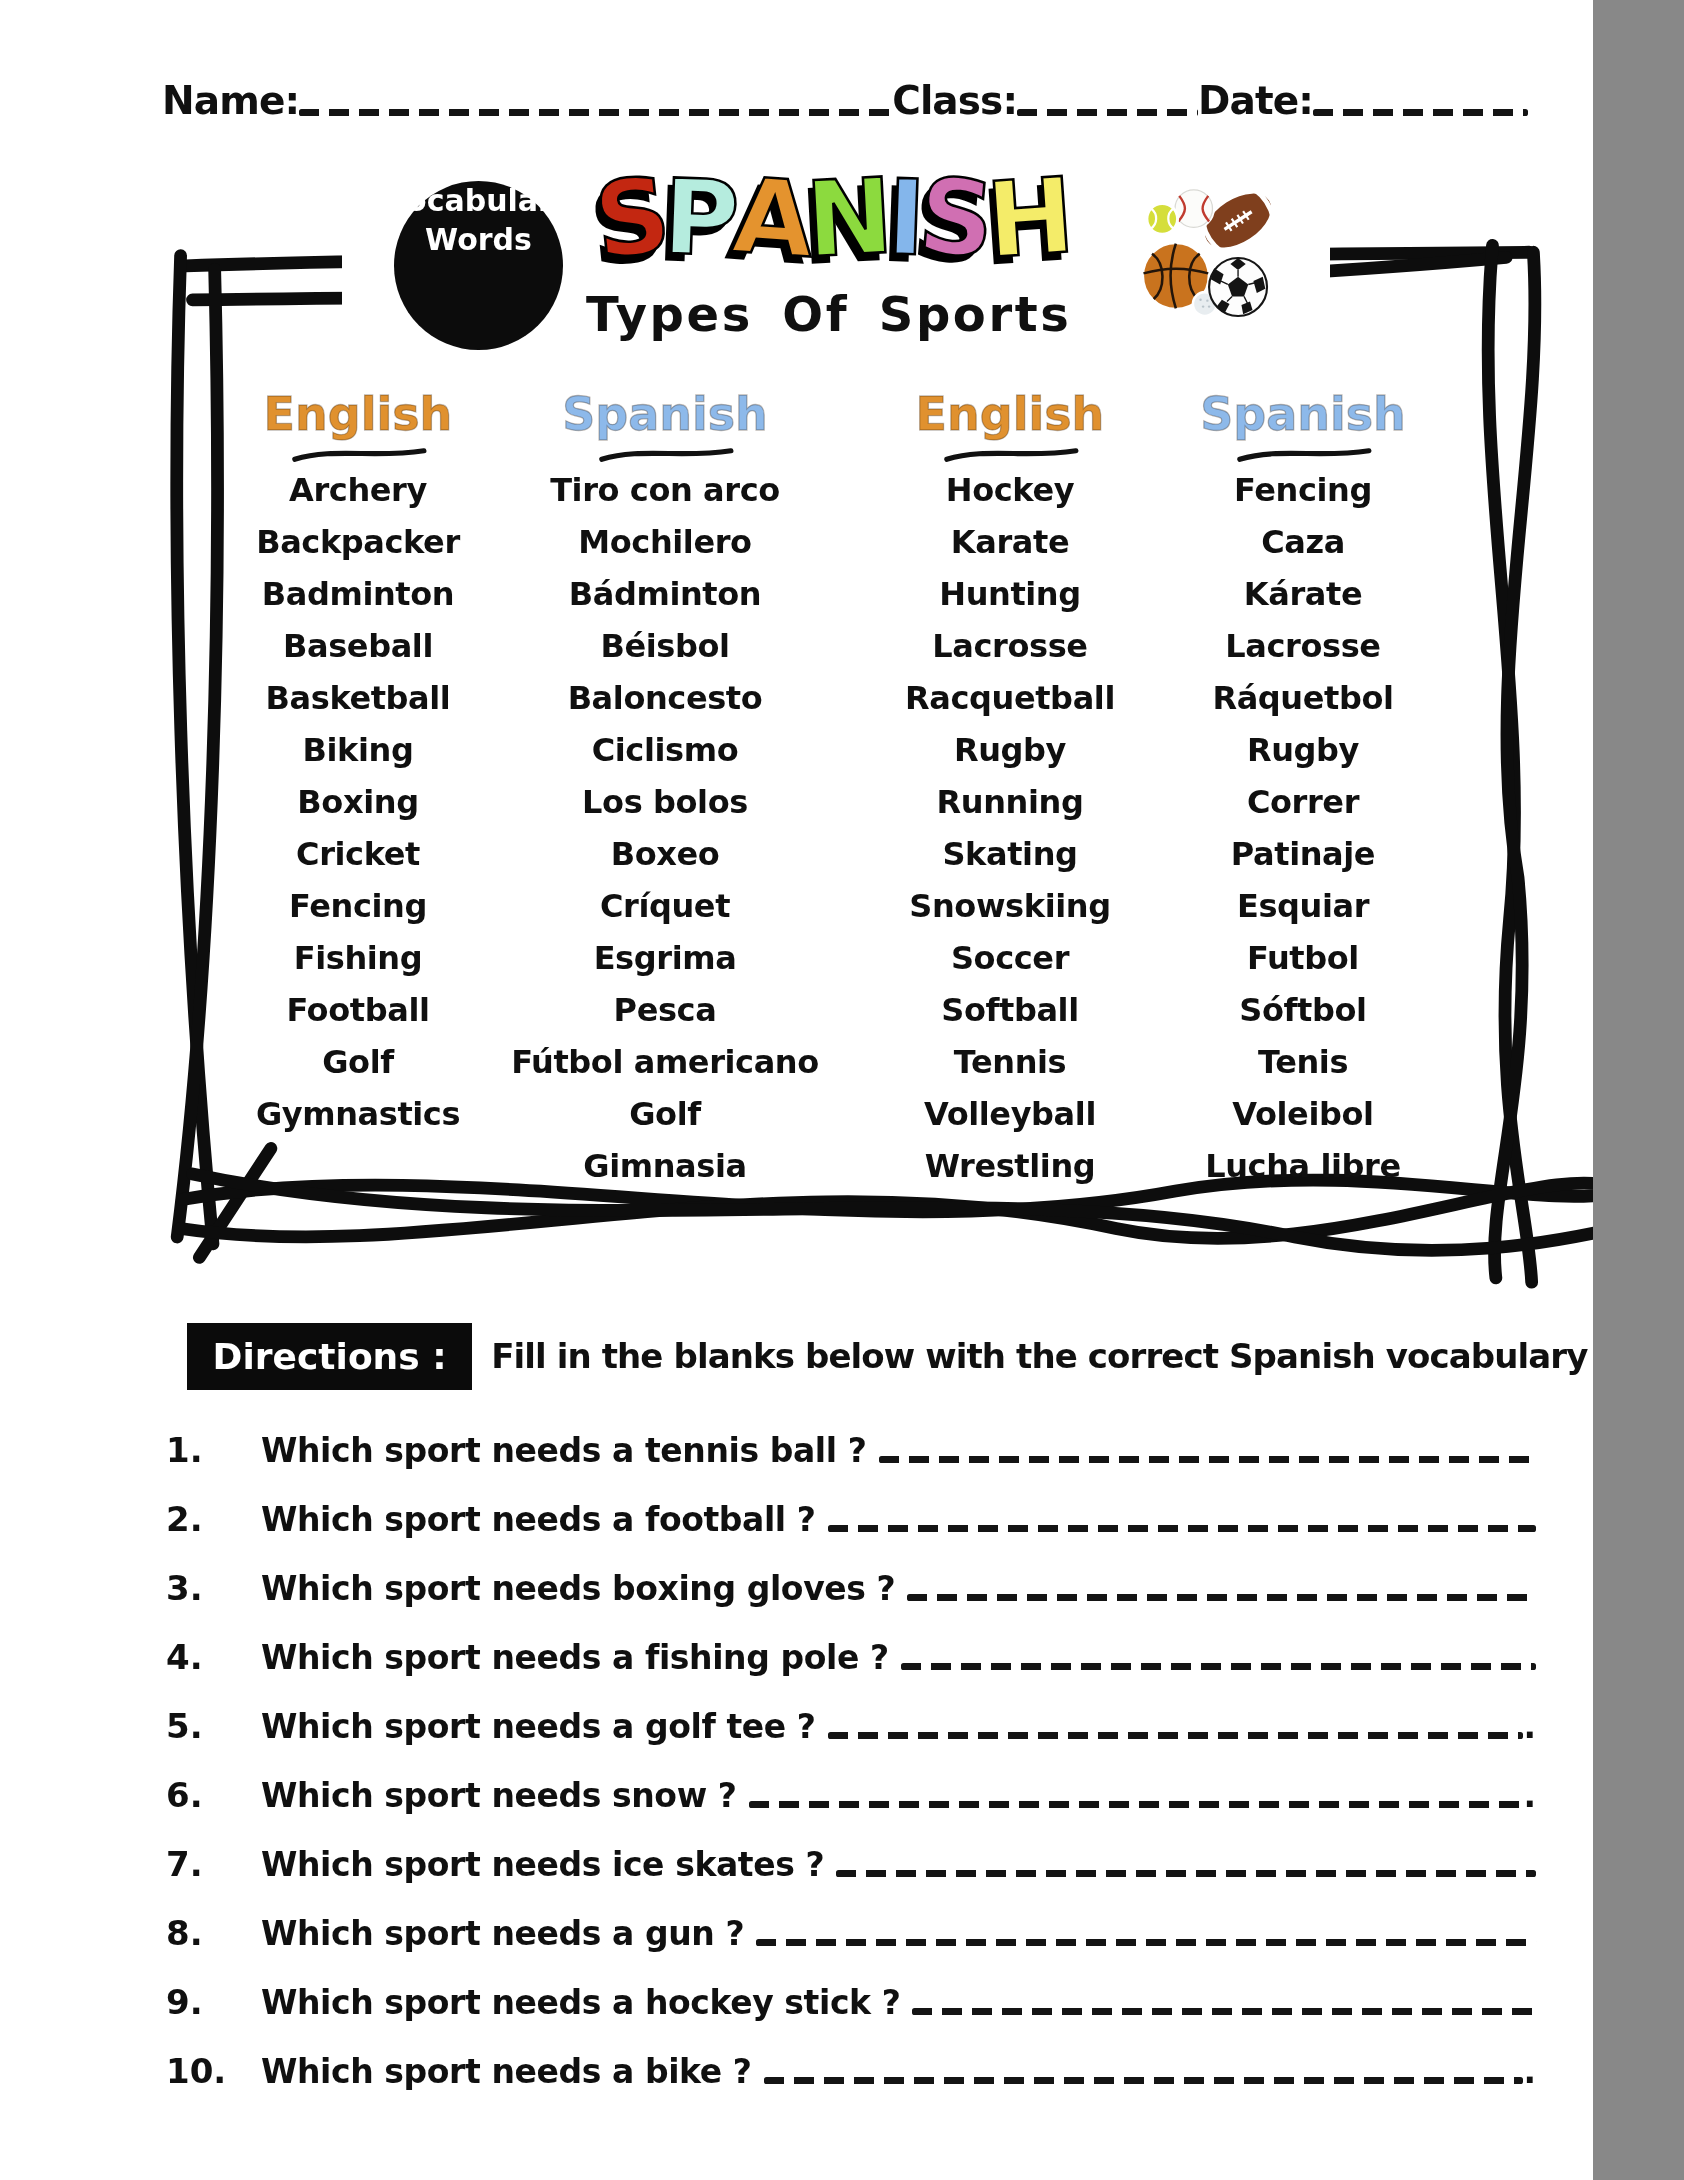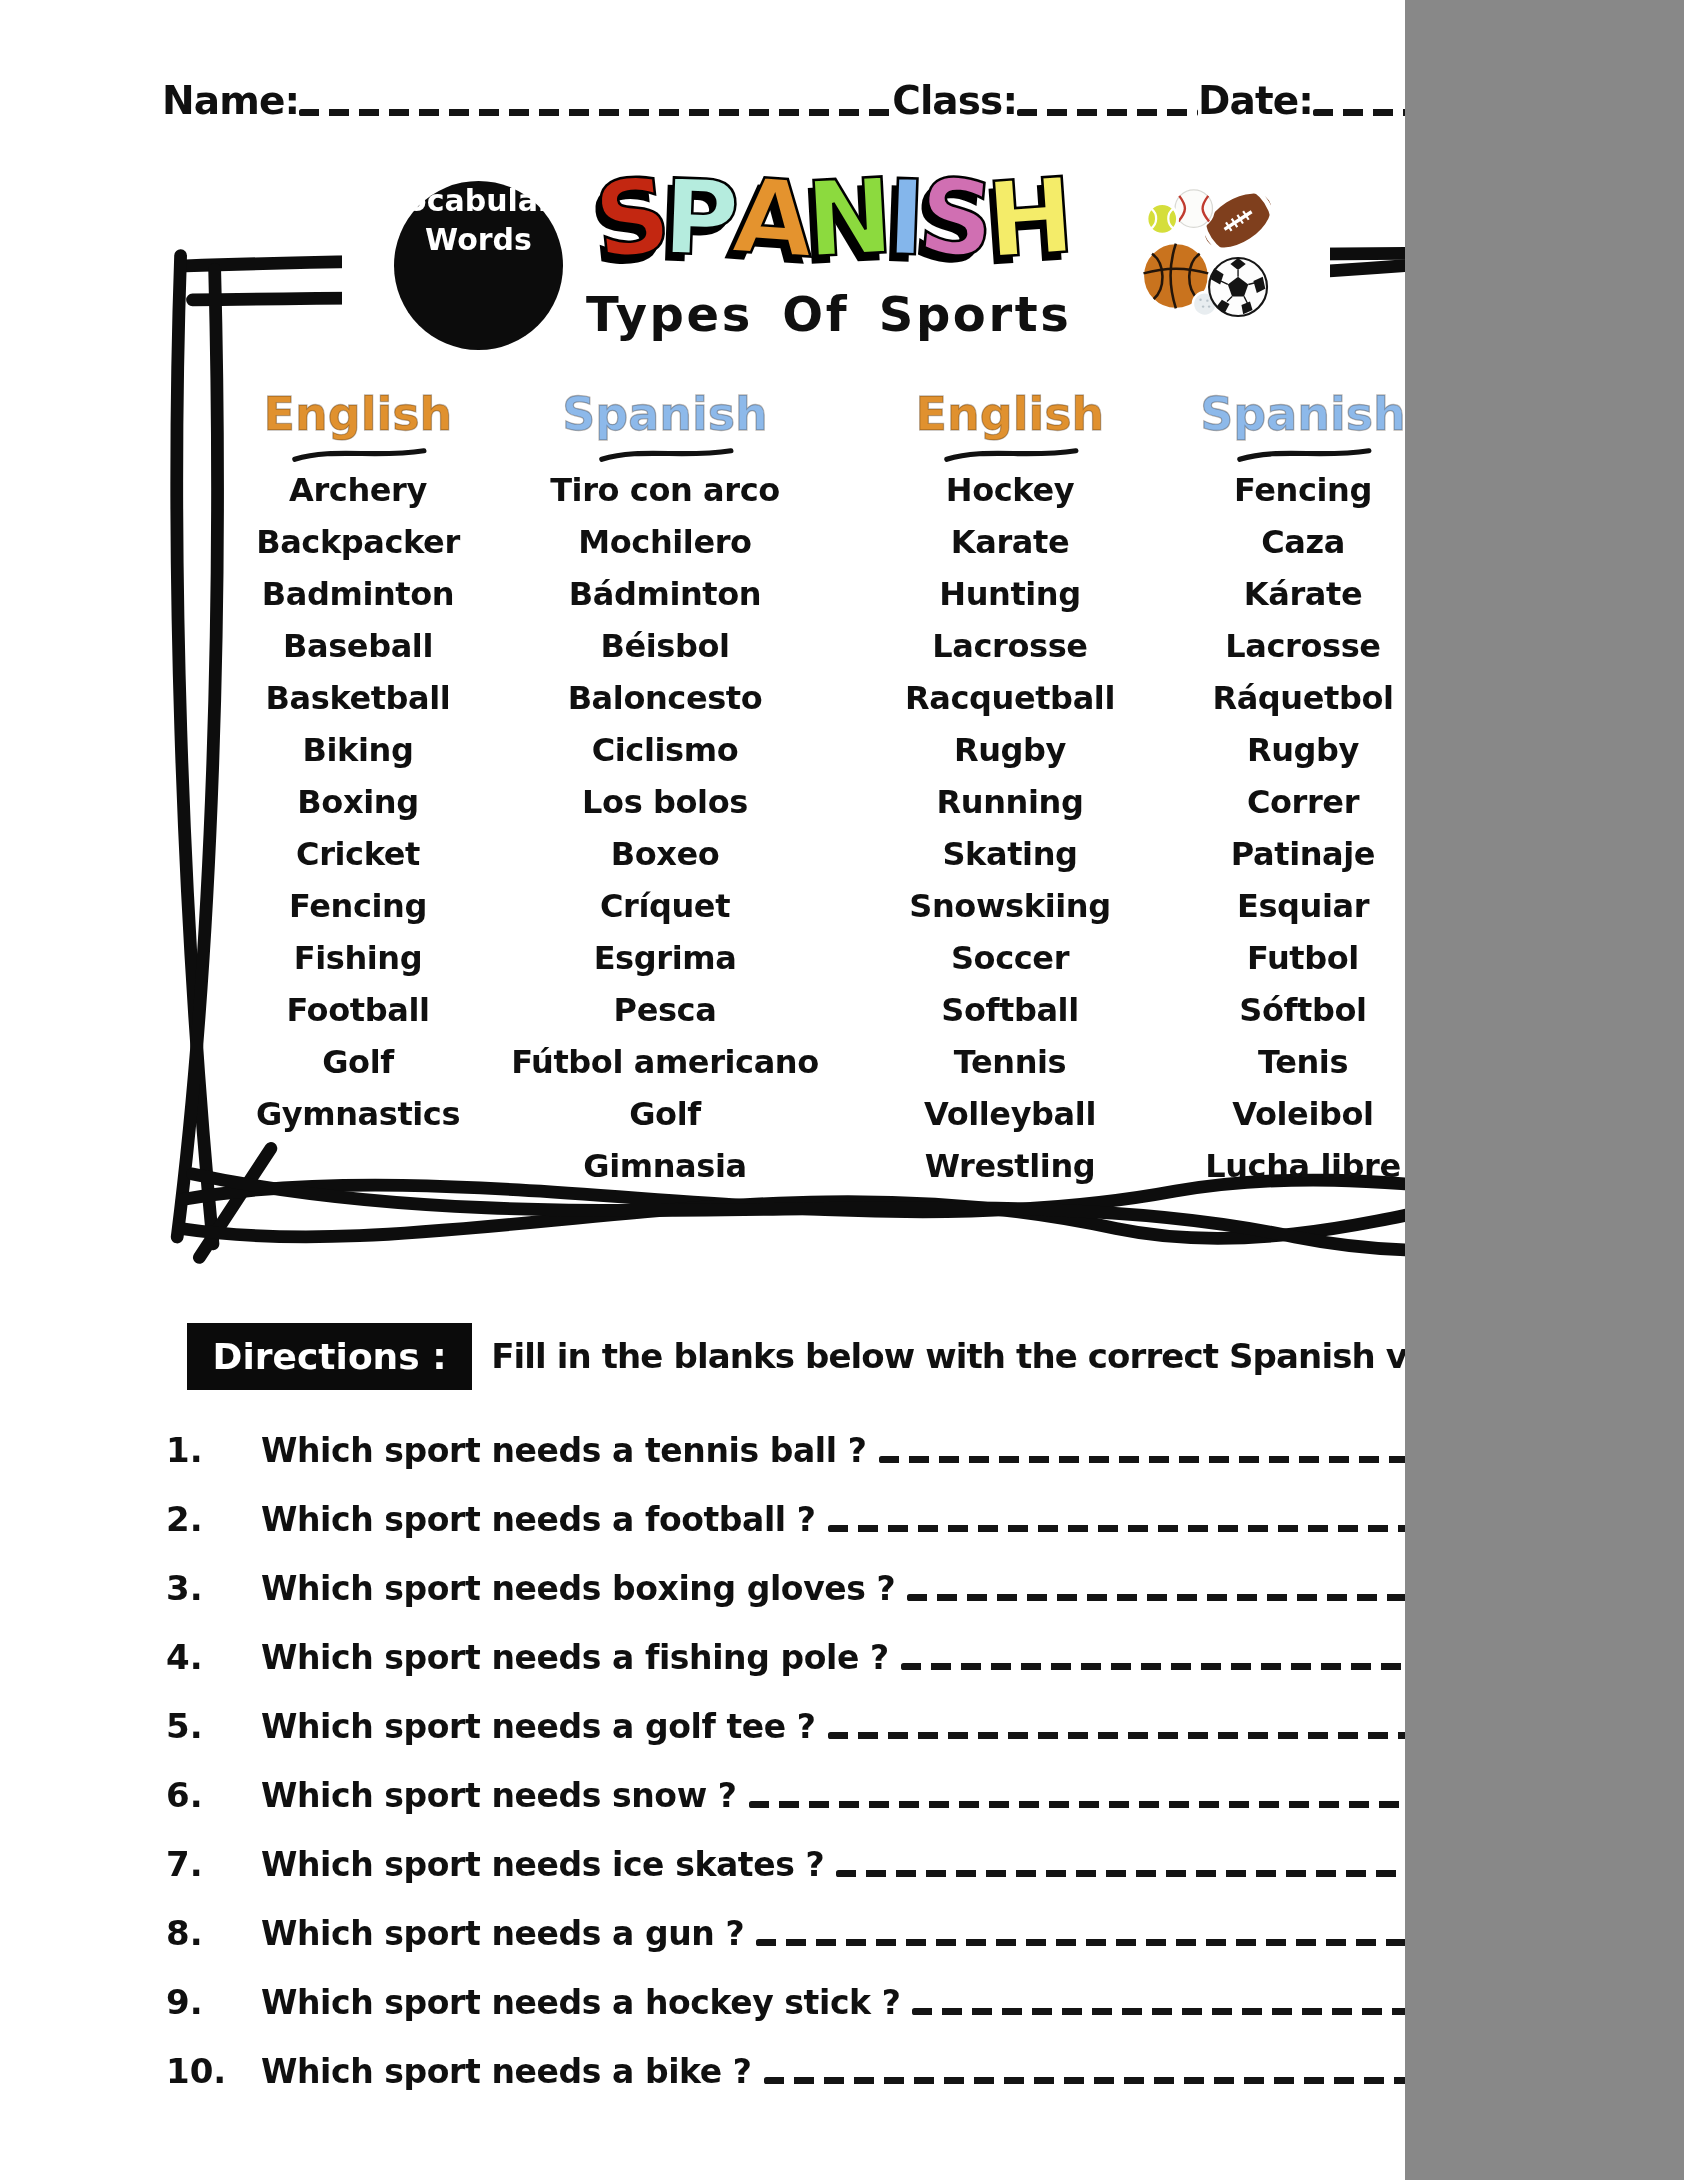--- a/index.html
+++ b/index.html
@@ -1,17 +1,17 @@
 <!DOCTYPE html>
 <html style="font-size:13.6px"><head>
 <meta charset="utf-8">
 <style>
   html,body{margin:0;padding:0;background:#888;}
   .page{
-    position:relative;width:1405px;height:2181px;background:#ffffff;
+    position:relative;width:1593px;height:2181px;background:#ffffff;
     font-family:"DejaVu Sans","Liberation Sans",sans-serif;color:#101010;overflow:hidden;
   }
   
   .name-row{position:absolute;left:162px;top:78px;width:1366px;display:flex;align-items:flex-end;
     font-size:39px;font-weight:700;letter-spacing:-0.9px;white-space:nowrap;}
   .dash-line{height:6.8px;border-radius:2.6px;
     background:repeating-linear-gradient(90deg,#141414 0 19.6px,transparent 19.6px 30px);
     margin:0 0 6.8px 0;}
   .blank-name{flex:1 1 auto;}
   .blank-class{flex:0 0 181px;}

